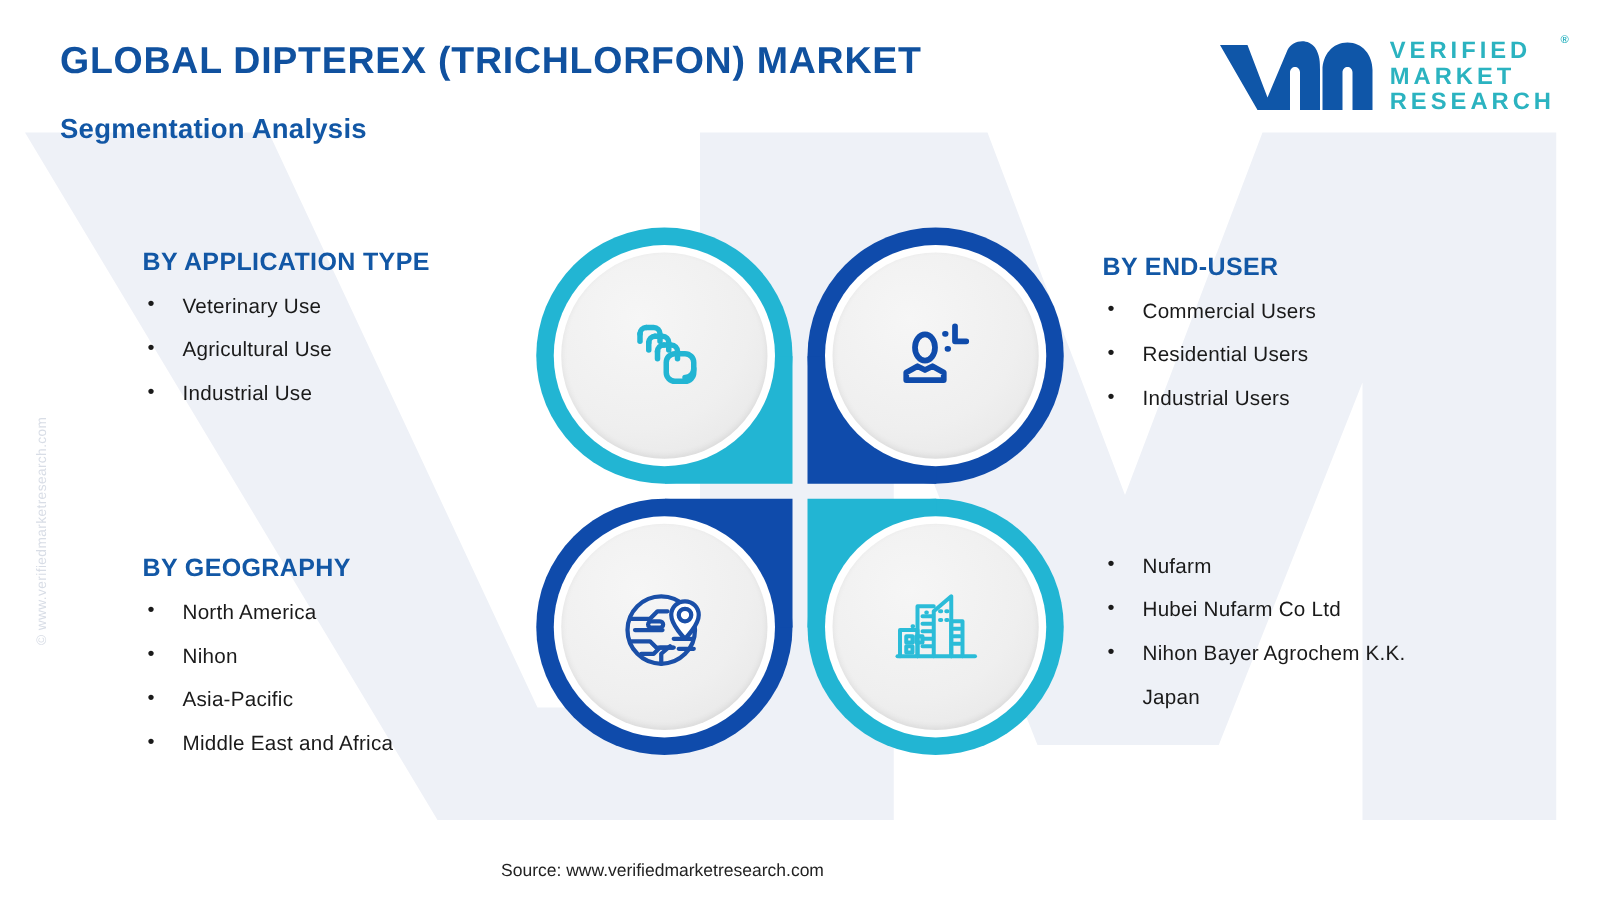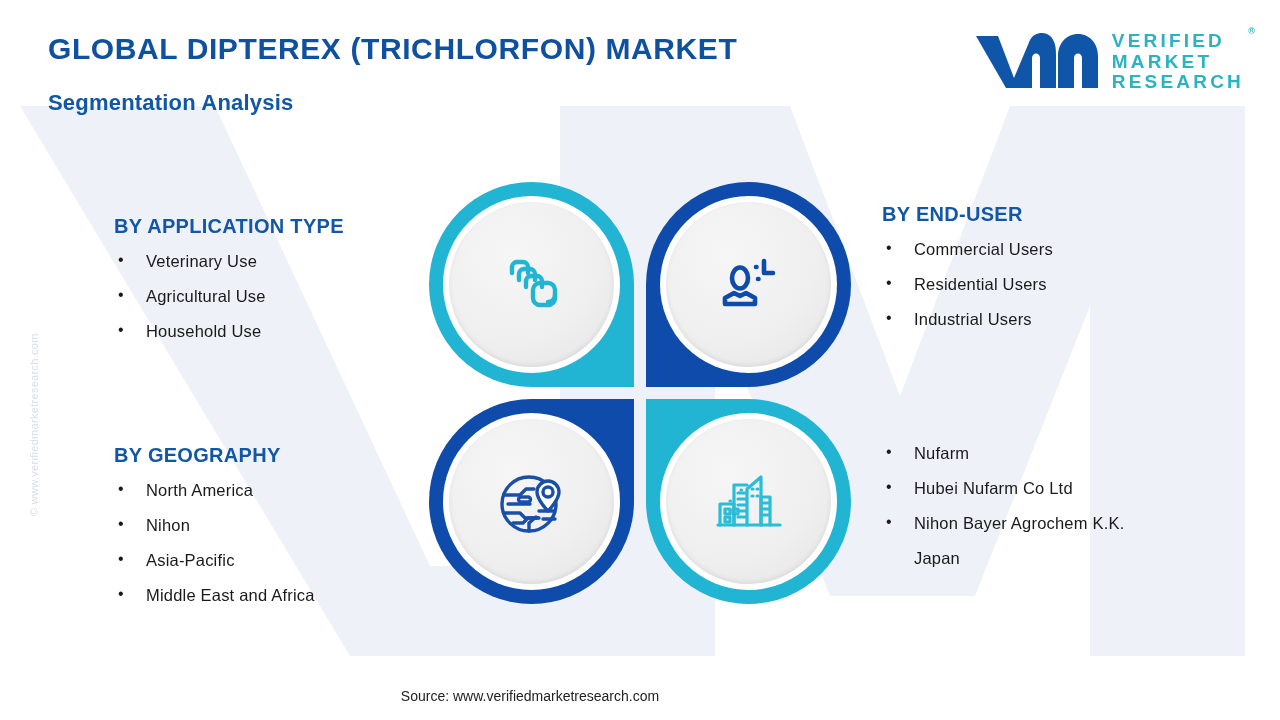--- a/index.html
+++ b/index.html
@@ -126,21 +126,21 @@
   .block li.sub-line::before { content: none; }
   .block li::before {
     content: "\2022";
     position: absolute;
     left: 4px;
     top: -1px;
     font-size: 16px;
     color: #1a1a1a;
   }
 
-  #block-application { left: 114px; top: 215px; }
+  #block-application { left: 114px; top: 199px; }
   #block-enduser     { left: 882px; top: 203px; }
   #block-geography   { left: 114px; top: 444px; }
   #block-keyplayer   { left: 882px; top: 444px; }
 
   
   .pinwheel {
     position: absolute;
     left: 425px;
     top: 178px;
     width: 430px;
@@ -343,21 +343,21 @@
       </div>
     </div>
 
   </div>
 
   <div class="block" id="block-application">
     <div class="block-title">BY APPLICATION TYPE</div>
     <ul>
       <li>Veterinary Use</li>
       <li>Agricultural Use</li>
-      <li>Household Use</li>
+      <li>Industrial Use</li>
     </ul>
   </div>
 
   <div class="block" id="block-enduser">
     <div class="block-title">BY END-USER</div>
     <ul>
       <li>Commercial Users</li>
       <li>Residential Users</li>
       <li>Industrial Users</li>
     </ul>

